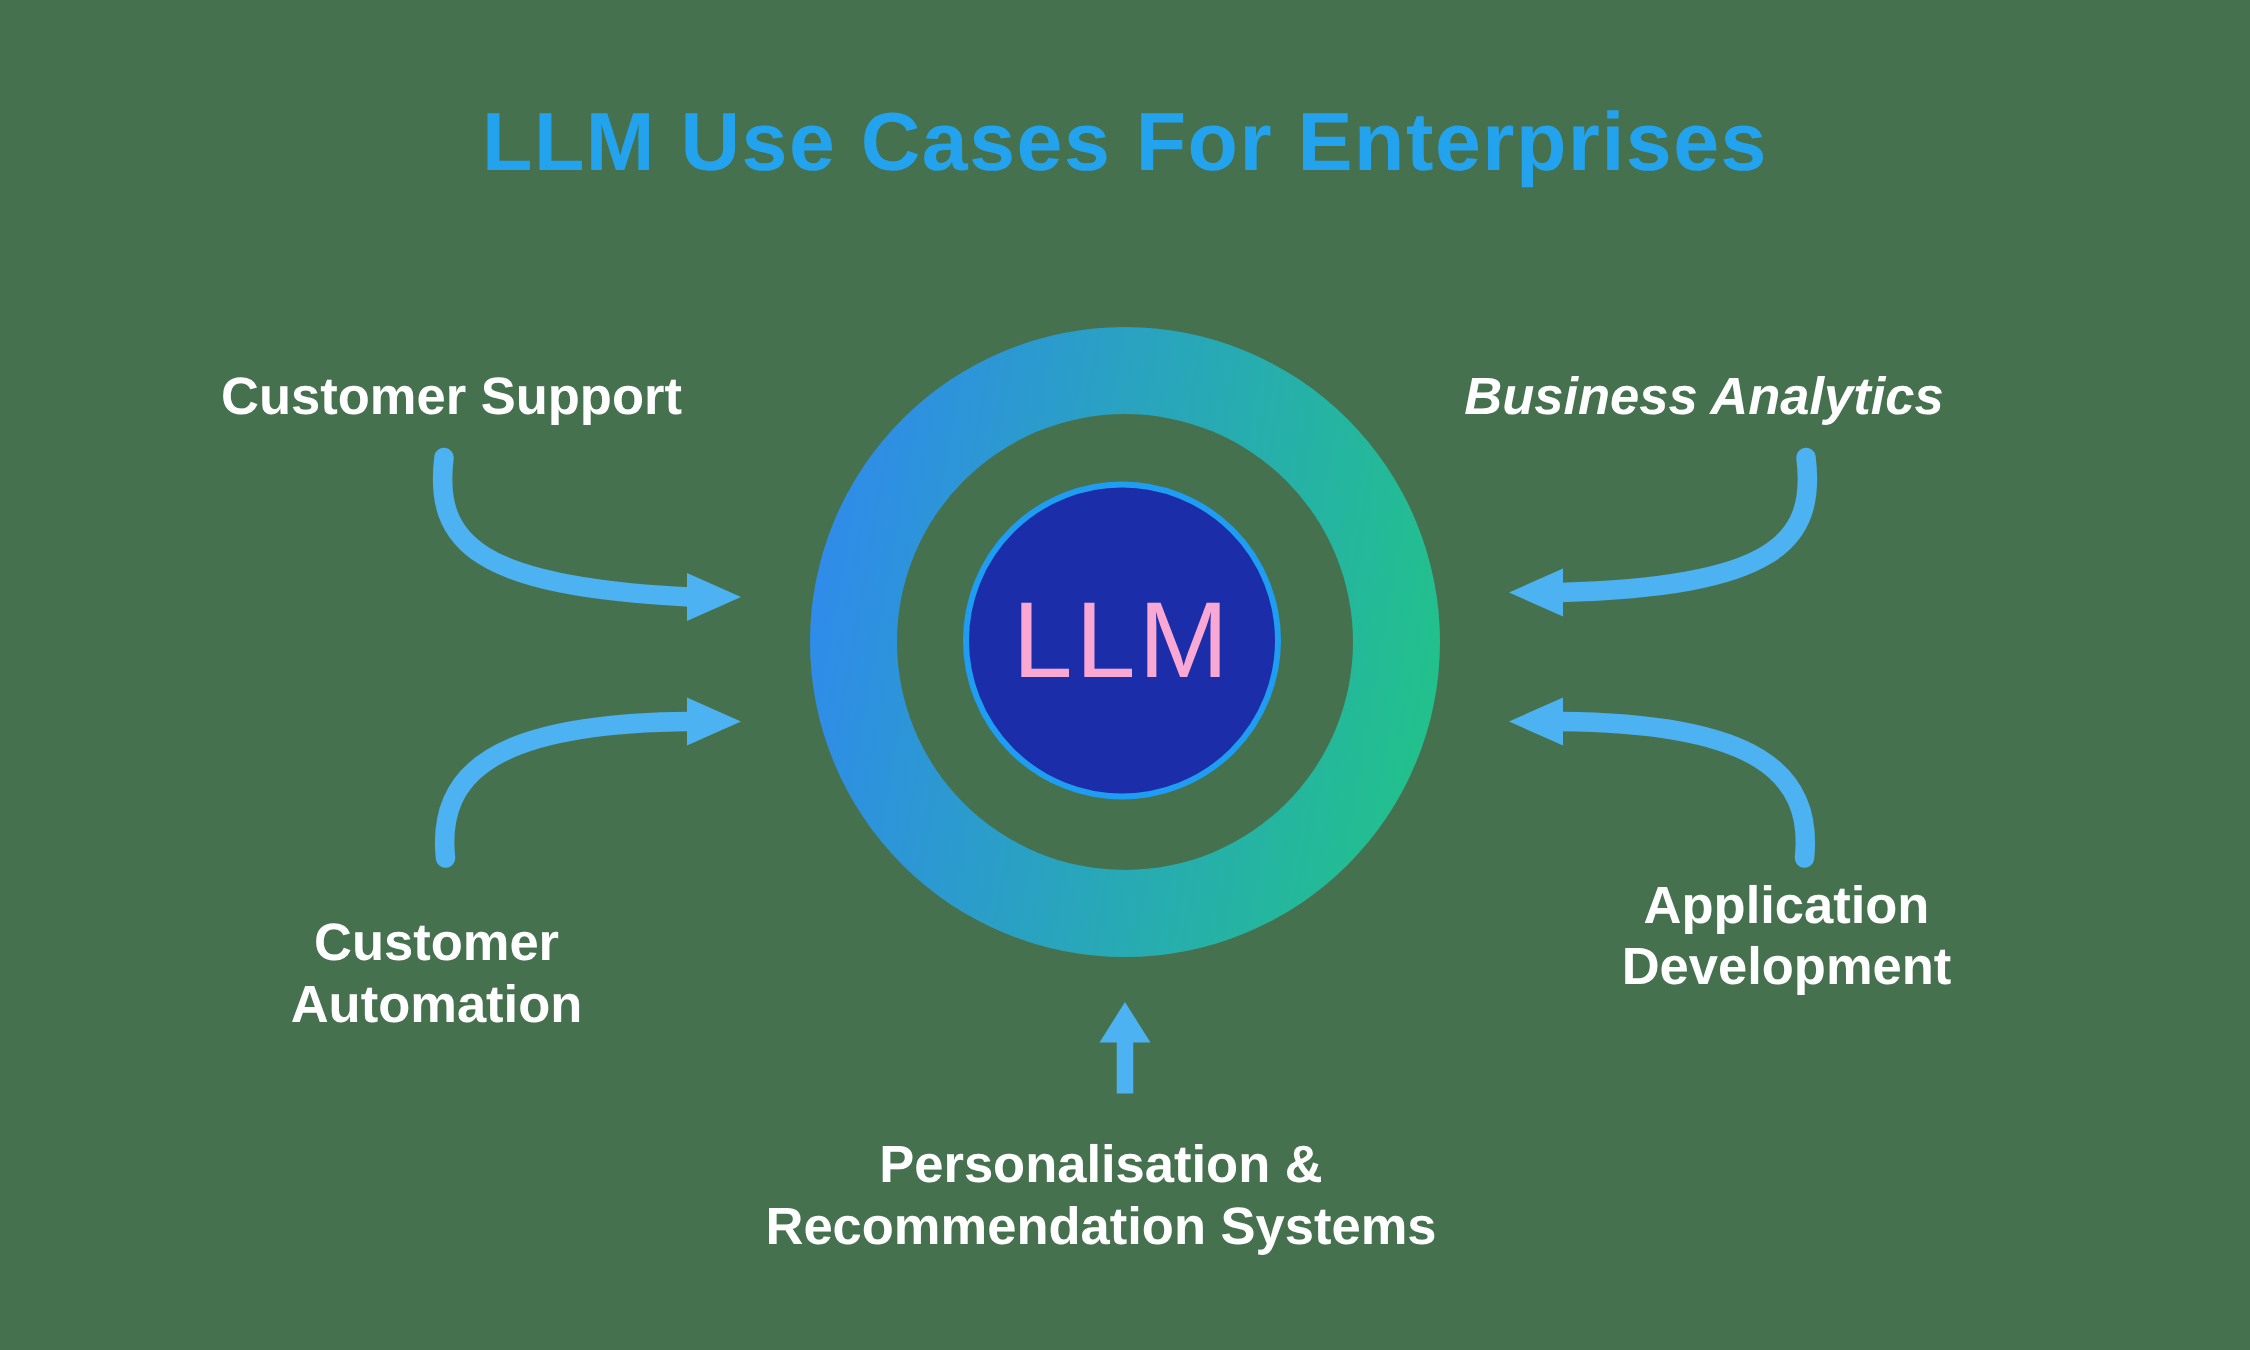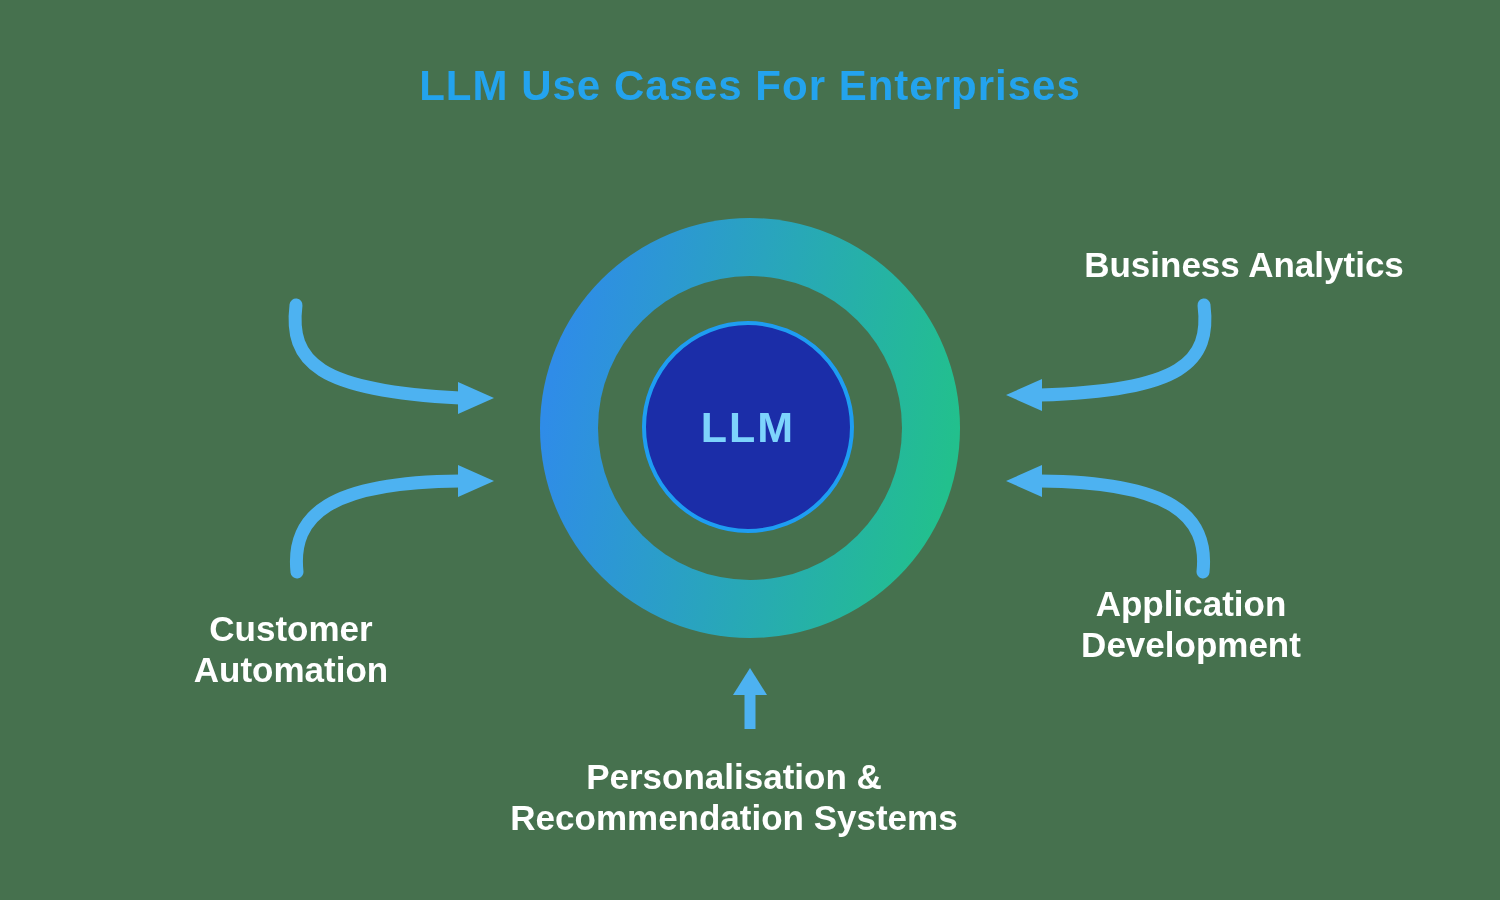--- a/index.html
+++ b/index.html
@@ -13,21 +13,21 @@
     --label:#ffffff;
   }
   *{margin:0;padding:0;box-sizing:border-box;}
   html,body{width:1500px;height:900px;overflow:hidden;}
   body{background:var(--background);font-family:"Liberation Sans","DejaVu Sans",sans-serif;}
   .canvas{position:relative;width:1500px;height:900px;background:var(--background);}
 
   .title{
     position:absolute;top:62px;left:0;width:100%;
     text-align:center;color:var(--title);
-    font-size:42px;font-weight:700;letter-spacing:1px;
+    font-size:55px;font-weight:700;letter-spacing:1px;
   }
 
   .arrows{position:absolute;left:0;top:0;width:1500px;height:900px;}
   .arrows path{fill:none;stroke:var(--arrow);stroke-width:13;stroke-linecap:round;}
   .arrows .shaft-straight{stroke-width:11;stroke-linecap:butt;}
   .arrows polygon{fill:var(--arrow);stroke:none;}
 
   .ring{
     position:absolute;left:540px;top:218px;width:420px;height:420px;
     border-radius:50%;
@@ -37,31 +37,31 @@
     position:absolute;left:58px;top:58px;width:304px;height:304px;
     border-radius:50%;background:var(--background);
   }
   .center-circle{
     position:absolute;left:642px;top:321px;width:212px;height:212px;
     border-radius:50%;background:var(--circleFill);
     border:4px solid var(--circleBorder);
     display:flex;align-items:center;justify-content:center;
   }
   .center-circle span{
-    color:#7dd3fc;font-size:43px;font-weight:700;letter-spacing:2px;
+    color:#f9a8d4;font-size:72px;font-weight:400;letter-spacing:2px;
   }
 
   .use-case{
     position:absolute;transform:translateX(-50%);
     color:var(--label);font-size:35px;font-weight:700;
     text-align:center;line-height:1.18;
   }
   .nowrap{white-space:nowrap;}
   .uc-customer{left:301px;top:244px;}
-  .uc-business{left:1244px;top:244px;}
+  .uc-business{left:1136px;top:244px;font-style:italic;}
   .uc-marketing{left:291px;top:608px;width:280px;}
   .uc-application{left:1191px;top:583px;width:300px;}
   .uc-personalisation{left:734px;top:756px;width:540px;}
 </style>
 </head>
 <body>
 
 <div class="canvas">
 
   <h1 class="title">LLM Use Cases For Enterprises</h1>
@@ -90,18 +90,19 @@
   </svg>
 
   <div class="ring">
     <div class="ring-hole"></div>
   </div>
 
   <div class="center-circle">
     <span>LLM</span>
   </div>
 
+  <div class="use-case uc-customer nowrap">Customer Support</div>
   <div class="use-case uc-business nowrap">Business Analytics</div>
   <div class="use-case uc-marketing">Customer Automation</div>
   <div class="use-case uc-application">Application Development</div>
   <div class="use-case uc-personalisation">Personalisation &amp; Recommendation Systems</div>
 
 </div>
 
 </body></html>

